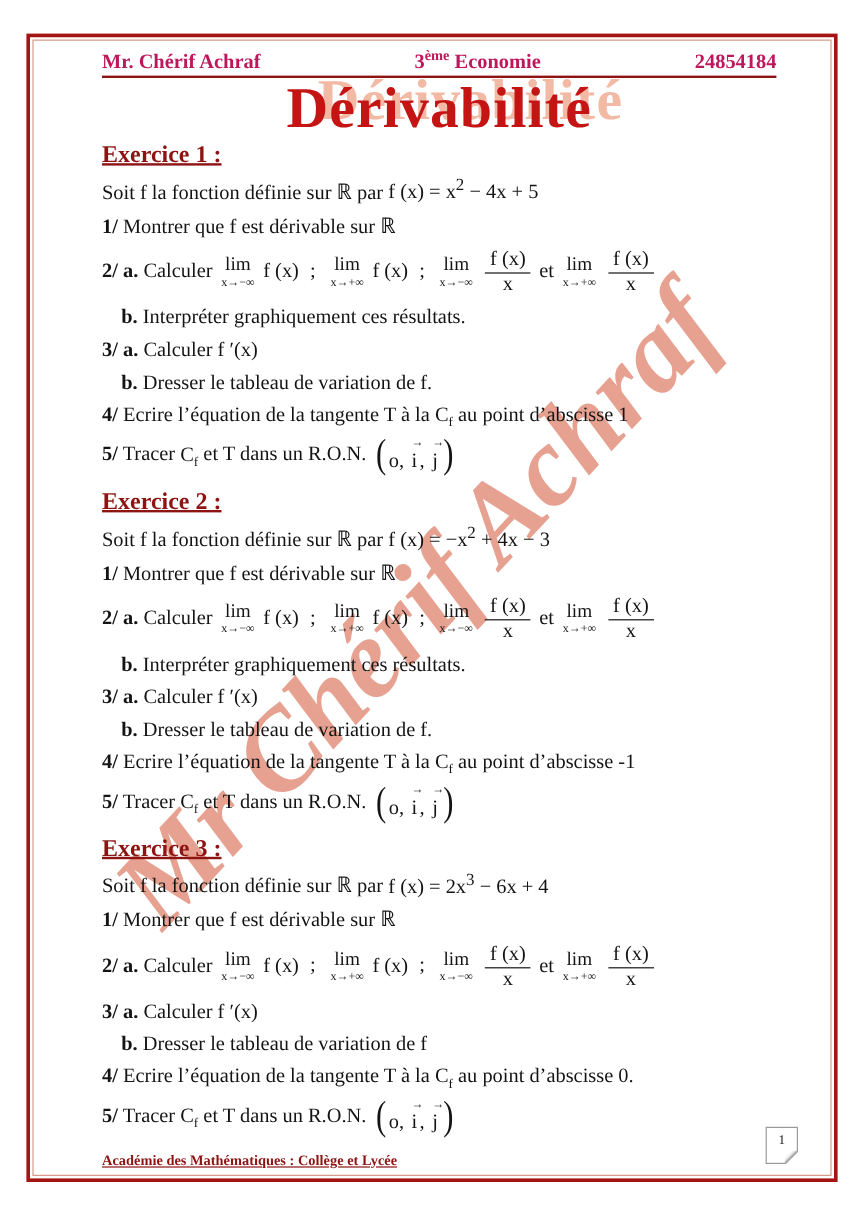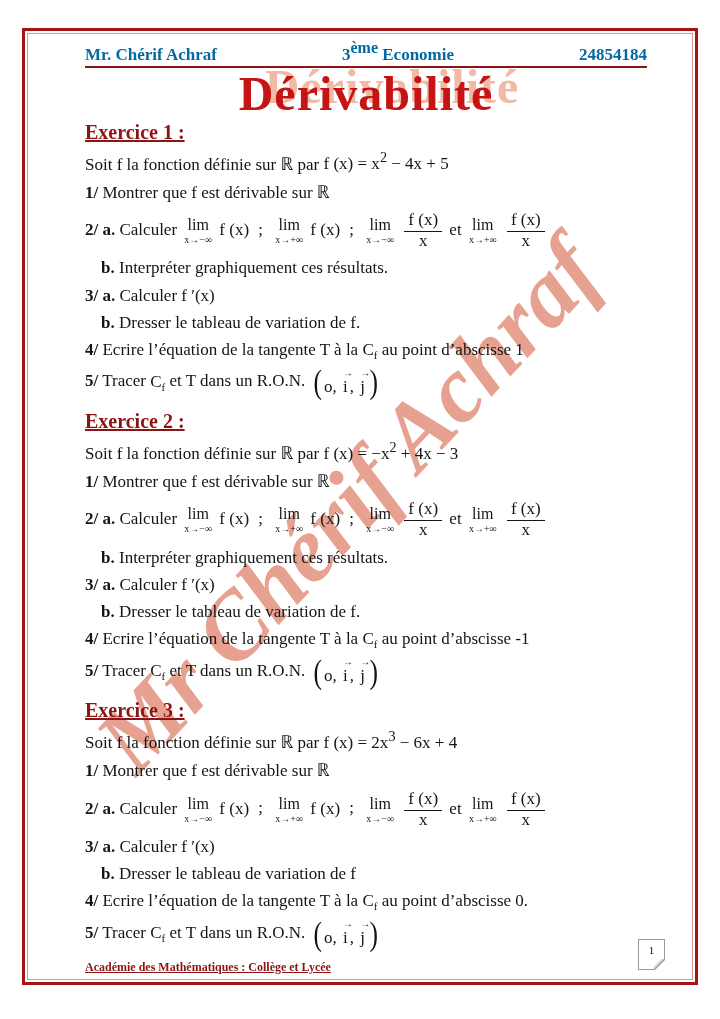--- a/index.html
+++ b/index.html
@@ -16,24 +16,24 @@
   .watermark{
     position:absolute;top:50%;left:48%;
     transform:translate(-50%,-52%) rotate(-47deg);
     font-size:94px;font-weight:bold;font-style:italic;
     color:#e18a75;opacity:.8;white-space:nowrap;z-index:0;
     font-family:"Liberation Serif", serif;pointer-events:none;
   }
   .content{position:relative;z-index:1;padding:8px 48px 0 60px;box-sizing:border-box;height:100%;}
   .header-row{
     display:flex;justify-content:space-between;align-items:flex-end;
-    font-weight:bold;font-size:17px;color:#0369a1;
+    font-weight:bold;font-size:17px;color:#be185d;
     border-bottom:2px solid #8e1414;padding-bottom:1px;
   }
-  .header-row sup{font-size:16px;}
+  .header-row sup{font-size:12px;}
   .title{
     margin:2px 0 0;text-align:center;font-size:48px;font-weight:bold;
     color:#c41414;line-height:1.0;letter-spacing:1px;
     text-shadow:26px -7px 0 #f2b9a4;
   }
   .ex-heading{
     margin:12px 0 5px;font-size:20px;color:#8e1414;font-weight:bold;
     text-decoration:underline;
   }
   section.exercise:first-of-type .ex-heading{margin-top:3px;}

